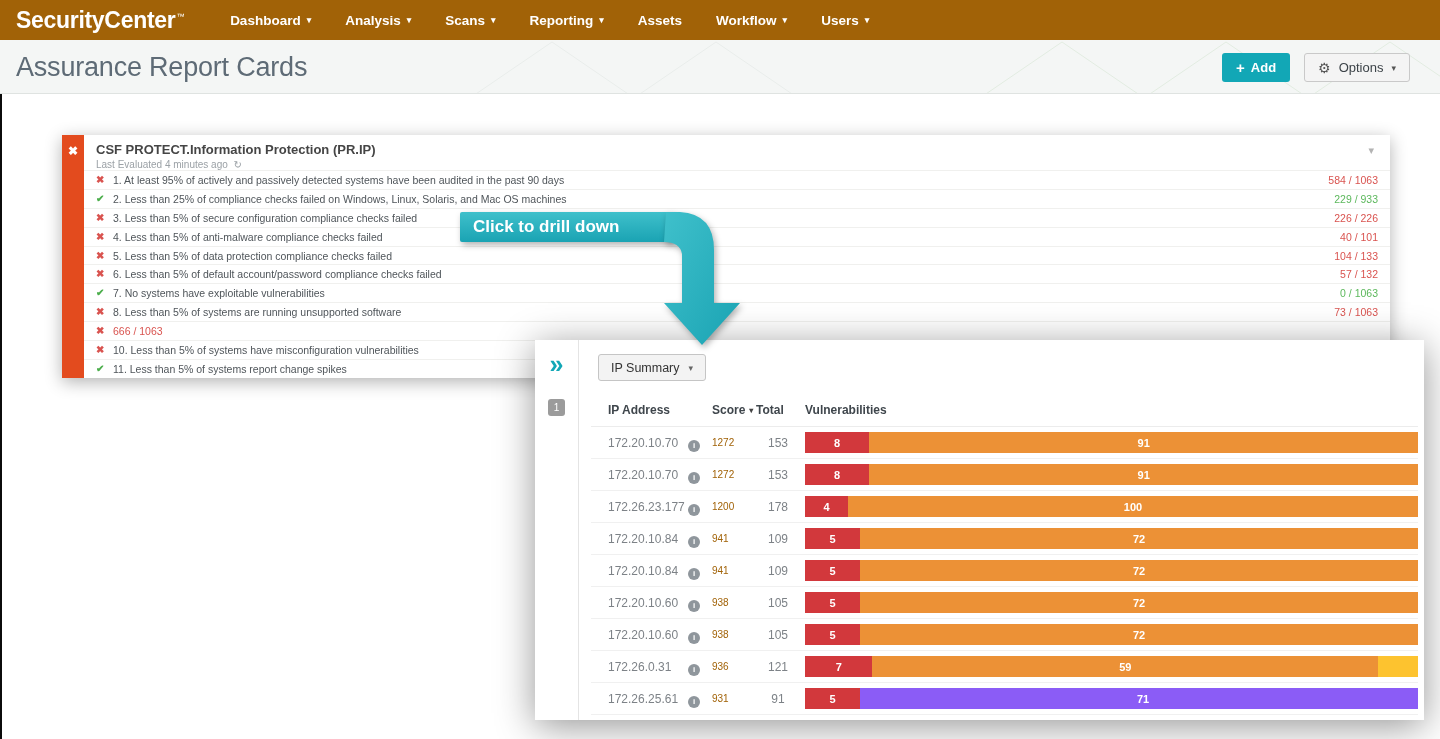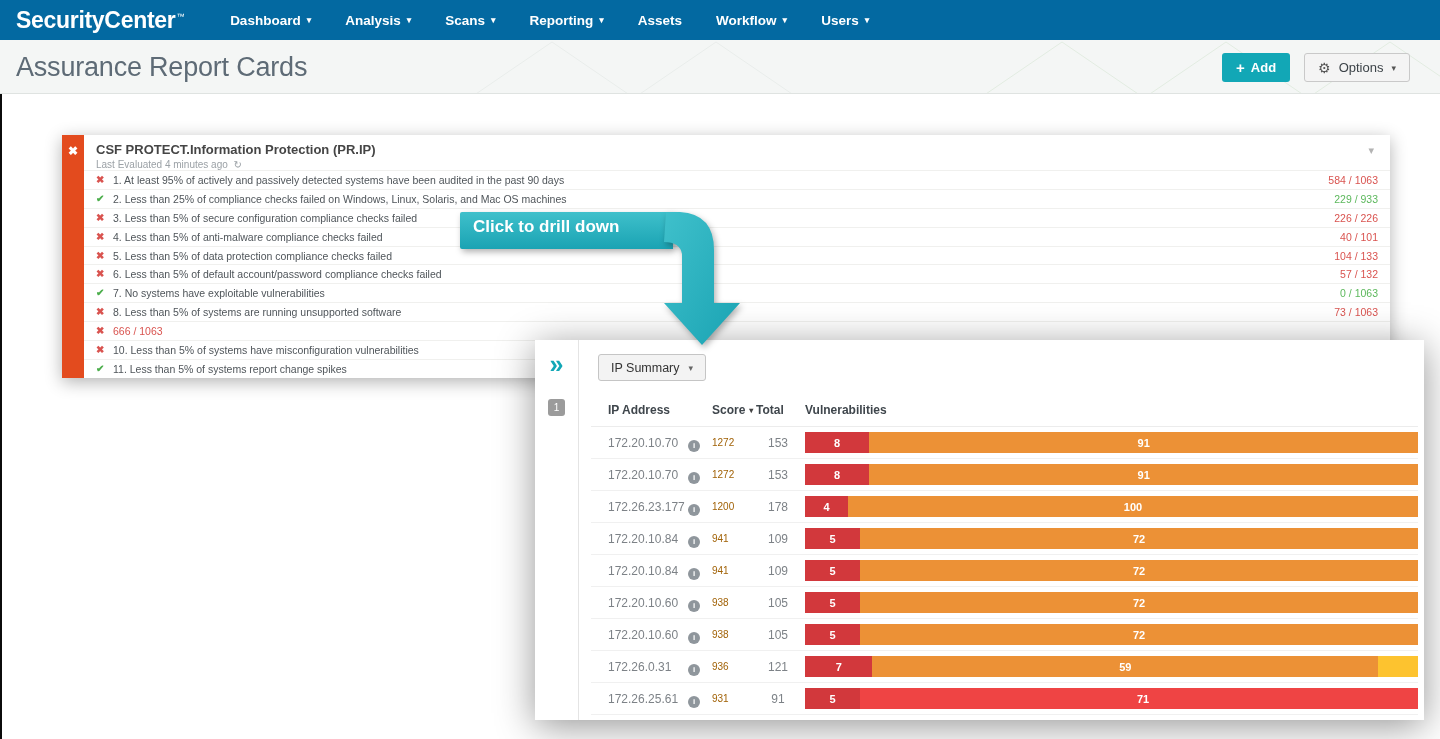--- a/index.html
+++ b/index.html
@@ -2,21 +2,21 @@
 <html><head>
 <meta charset="utf-8">
 <style>
   * { box-sizing: border-box; margin: 0; padding: 0; }
   html,body { width:1440px; height:739px; overflow:hidden; background:#fff;
               font-family:"Liberation Sans", sans-serif; }
   .stage { position:relative; width:1440px; height:739px; background:#fff; }
 
   
   .topnav { position:absolute; left:0; top:0; width:1440px; height:40px;
-            background:#0369a1; display:flex; align-items:center; padding:0 16px; }
+            background:#a16207; display:flex; align-items:center; padding:0 16px; }
   .brand { color:#fff; font-size:23px; font-weight:bold; letter-spacing:-0.3px; cursor:pointer; }
   .brand sup { font-size:8px; font-weight:normal; margin-left:1px; }
   .menus { display:flex; margin-left:46px; gap:34px; }
   .navitem { color:#fff; font-size:13.5px; font-weight:bold; display:flex; align-items:center;
              gap:6px; cursor:pointer; }
   .navitem .caret { font-size:9px; position:relative; top:0px; }
 
   
   .pageheader { position:absolute; left:0; top:40px; width:1440px; height:54px;
                 background:#f4f6f5; border-bottom:1px solid #dfe3e1; overflow:hidden; }
@@ -93,21 +93,21 @@
                    background:#8f969c; color:#fff; font-size:8px; line-height:12px;
                    text-align:center; font-weight:bold; cursor:pointer; }
   .score { width:44px; flex:none; font-size:10px; color:#a16207; }
   .total { width:44px; flex:none; font-size:12px; color:#7d8287; text-align:center; }
   .bar { flex:1; height:21px; margin-left:5px; display:flex; overflow:hidden; }
   .seg { height:100%; display:flex; align-items:center; justify-content:center;
          color:#fff; font-size:11px; font-weight:bold; cursor:pointer; }
 
   
   .callout { position:absolute; left:0; top:0; z-index:7; pointer-events:none; }
-  .banner { position:absolute; left:460px; top:118px; width:213px; height:37px;
+  .banner { position:absolute; left:460px; top:118px; width:213px; height:30px;
             background:linear-gradient(#3fc0cb,#1aa3b3); border-radius:2px 0 0 2px;
             color:#fff; font-size:17px; font-weight:bold; line-height:30px; padding-left:13px;
             filter:drop-shadow(2px 3px 3px rgba(0,0,0,0.30)); }
   .arrowsvg { position:absolute; left:640px; top:118px; width:110px; height:235px;
               overflow:visible; filter:drop-shadow(2px 3px 3px rgba(0,0,0,0.30)); }
 </style>
 </head>
 <body>
 
 <div class="stage">
@@ -344,21 +344,21 @@
                 <div class="seg" style="width: 6.5%; background: rgb(253, 195, 47);"></div>
               </div>
             </div>
             <div class="iprow">
               <span class="ip">172.26.25.61</span>
               <span class="infoicon"><span>i</span></span>
               <span class="score">931</span>
               <span class="total">91</span>
               <div class="bar">
                 <div class="seg" style="width: 9%; background: rgb(210, 56, 60);">5</div>
-                <div class="seg" style="width: 91%; background: #ef4444; padding-left: 8px;">71</div>
+                <div class="seg" style="width: 91%; background: #8b5cf6; padding-left: 8px;">71</div>
               </div>
             </div>
             <div class="iprow">
               <span class="ip"></span>
               <span class="infoicon"></span>
               <span class="score"></span>
               <span class="total"></span>
             </div>
           </div>
       </div>

